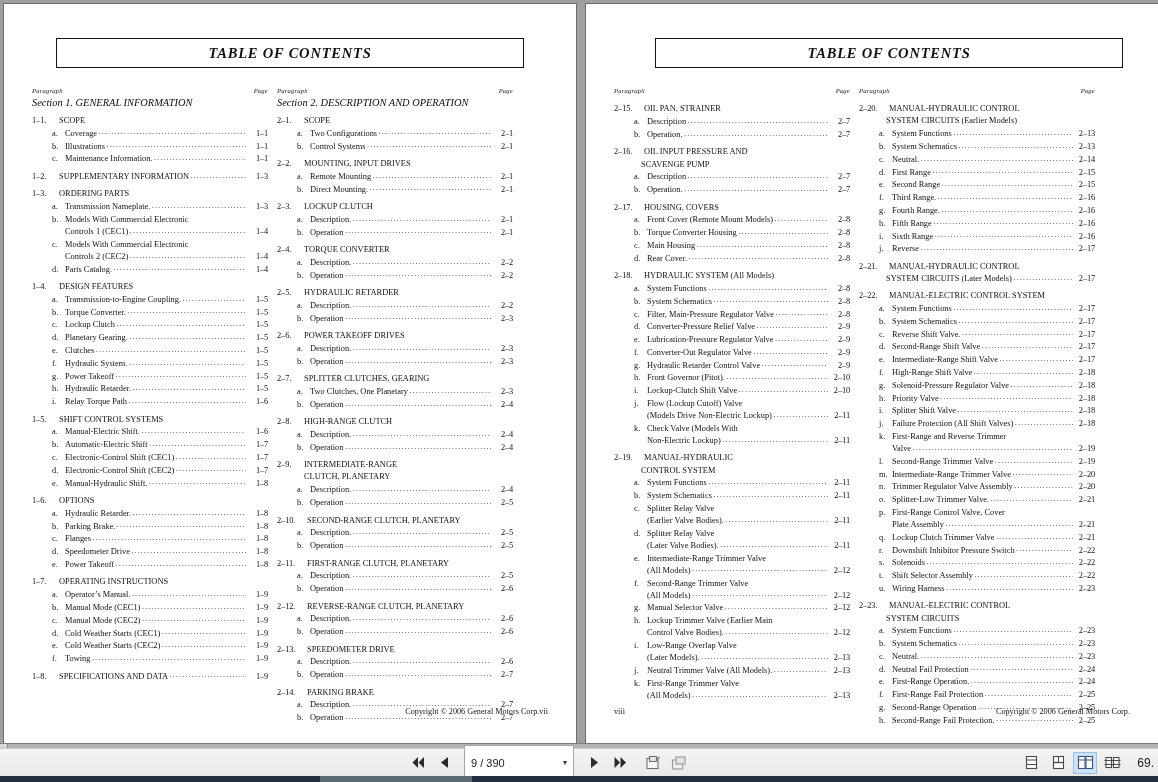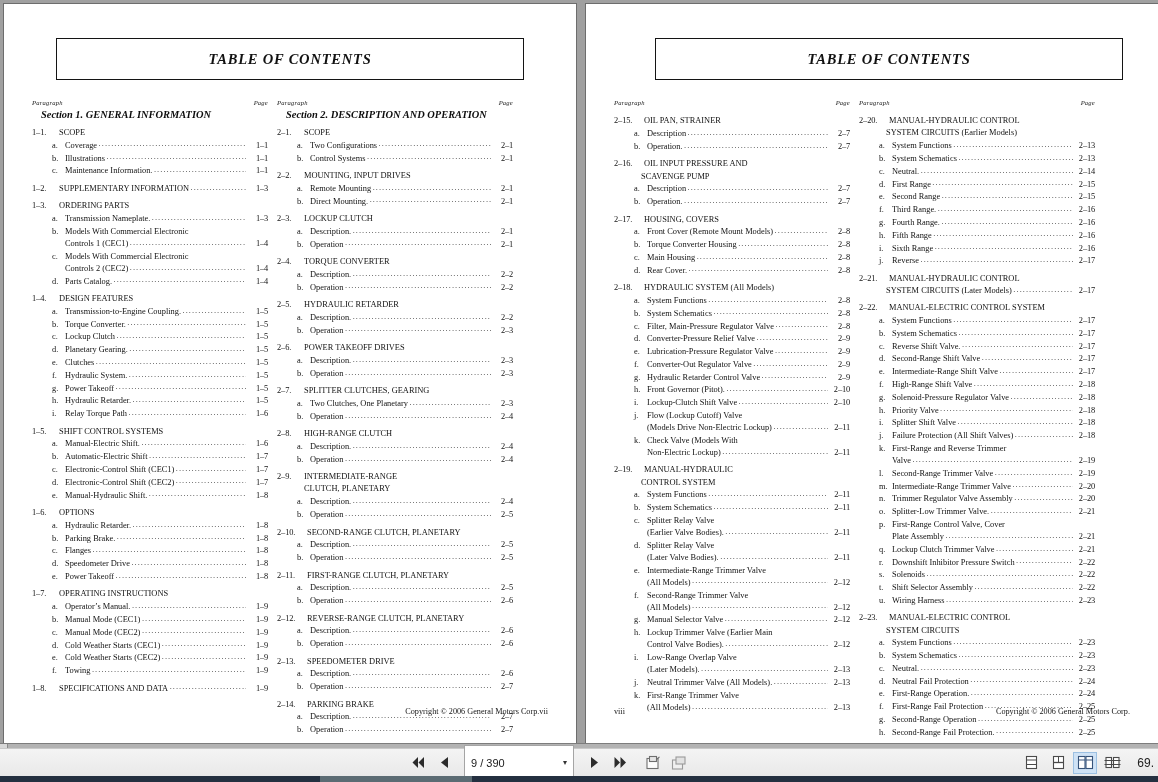--- a/index.html
+++ b/index.html
@@ -52,21 +52,21 @@
     width: 572px;
     height: 740px;
     padding: 30px 28px 0 28px;
   }
 
   
   .toc-title-box {
     margin: 4px auto 0 auto;
     width: 468px;
     border: 1.6px solid #141414;
-    height: 42px;
+    height: 30px;
     display: flex;
     align-items: center;
     justify-content: center;
     background: #fff;
   }
   .toc-title-box.shift-right { margin-left: 41px; }
   .toc-title {
     font-family: "Liberation Serif", serif;
     font-style: italic;
     font-weight: bold;
@@ -91,25 +91,25 @@
     justify-content: space-between;
     font-style: italic;
     font-size: 6.6px;
     font-family: "Liberation Serif", serif;
     color: #1a1a1a;
     padding-bottom: 1px;
     letter-spacing: 0.2px;
   }
 
   .section-head {
-    font-weight: bold;
+    font-weight: normal;
     font-style: italic;
     font-size: 10.4px;
     color: #0d0d0d;
-    margin: 2px 0 7px 9px;
+    margin: 2px 0 7px 0;
     white-space: nowrap;
   }
 
   
   .entry {
     display: flex;
     align-items: baseline;
     font-size: 8.4px;
     line-height: 12.1px;
     color: #121212;

